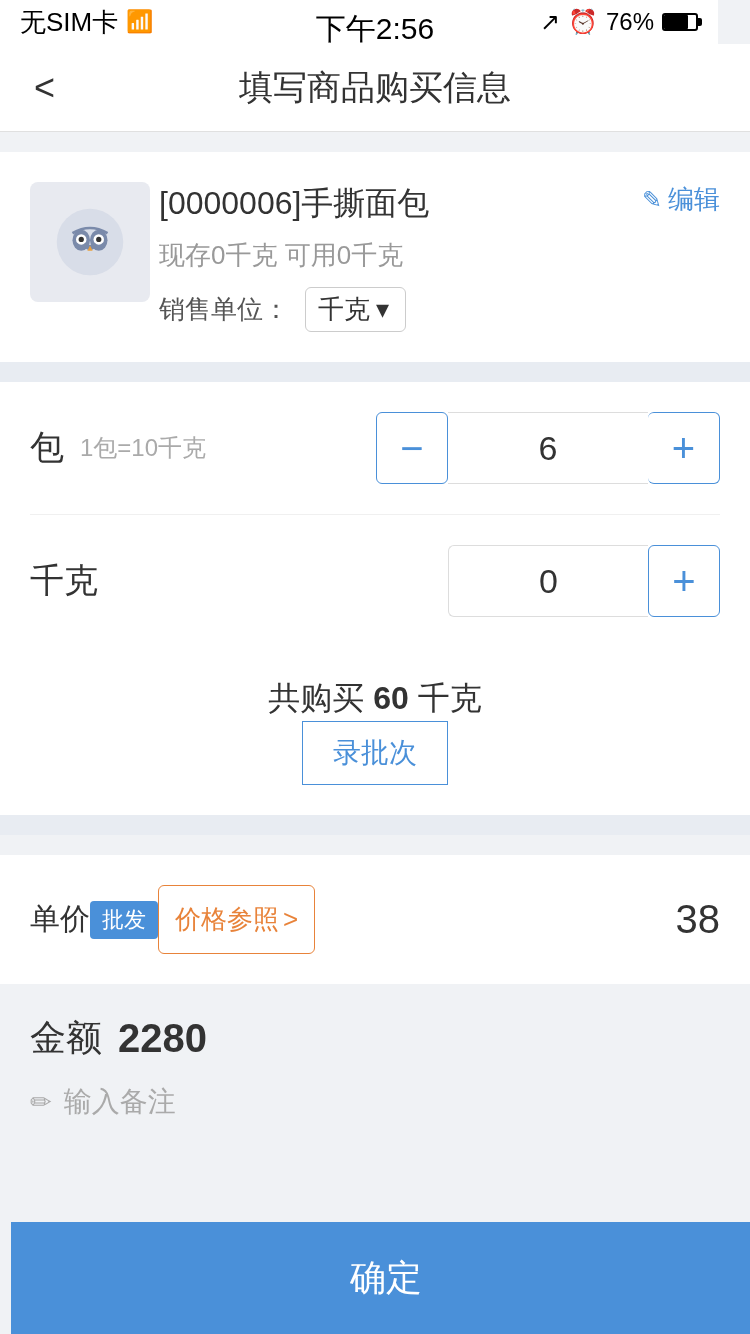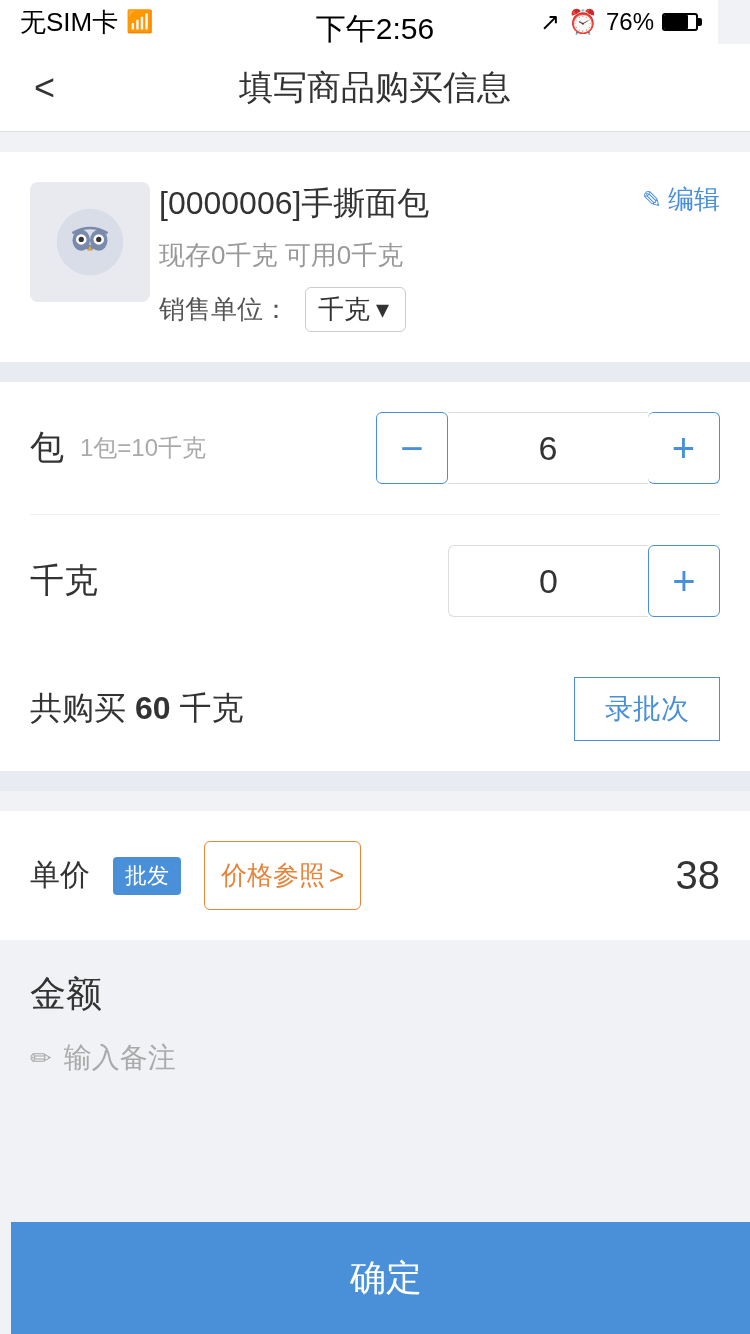--- a/index.html
+++ b/index.html
@@ -239,20 +239,21 @@
       border-left: none;
     }
 
     
     .summary-row {
       background: #fff;
       padding: 30px;
       display: flex;
       align-items: center;
       justify-content: space-between;
+      flex-direction: column;
     }
     .summary-text {
       font-size: 32px;
       color: #333;
     }
     .summary-text .highlight {
       font-weight: bold;
     }
     .batch-btn {
       border: 1px solid #4a90d9;
@@ -266,21 +267,21 @@
 
     
     .price-section {
       background: #fff;
       margin-top: 20px;
       padding: 30px 30px;
     }
     .price-row {
       display: flex;
       align-items: center;
-      gap: 23px;
+      gap: 0;
     }
     .price-label {
       font-size: 30px;
       color: #333;
     }
     .price-tag-blue {
       background: #4a90d9;
       color: #fff;
       font-size: 22px;
       padding: 4px 12px;
@@ -470,20 +471,21 @@
         <span>价格参照</span>
         <span>&gt;</span>
       </div>
       <span class="price-value">38</span>
     </div>
   </div>
 
   <div class="amount-section">
     <div class="amount-row">
       <span class="amount-label">金额</span>
+      <span class="amount-value">2280</span>
     </div>
     <div class="remark-row">
       <span class="pencil-icon">✏</span>
       <span>输入备注</span>
     </div>
   </div>
 
   <div class="gray-area"></div>
 </div>
 

